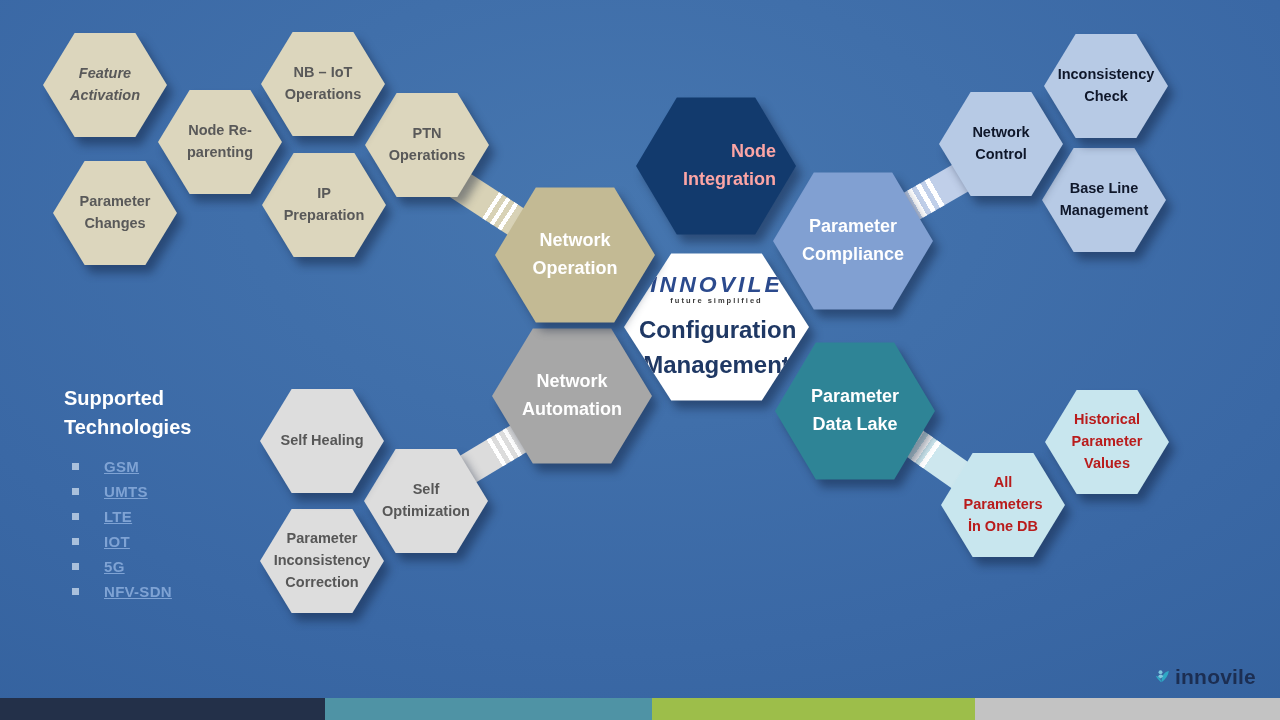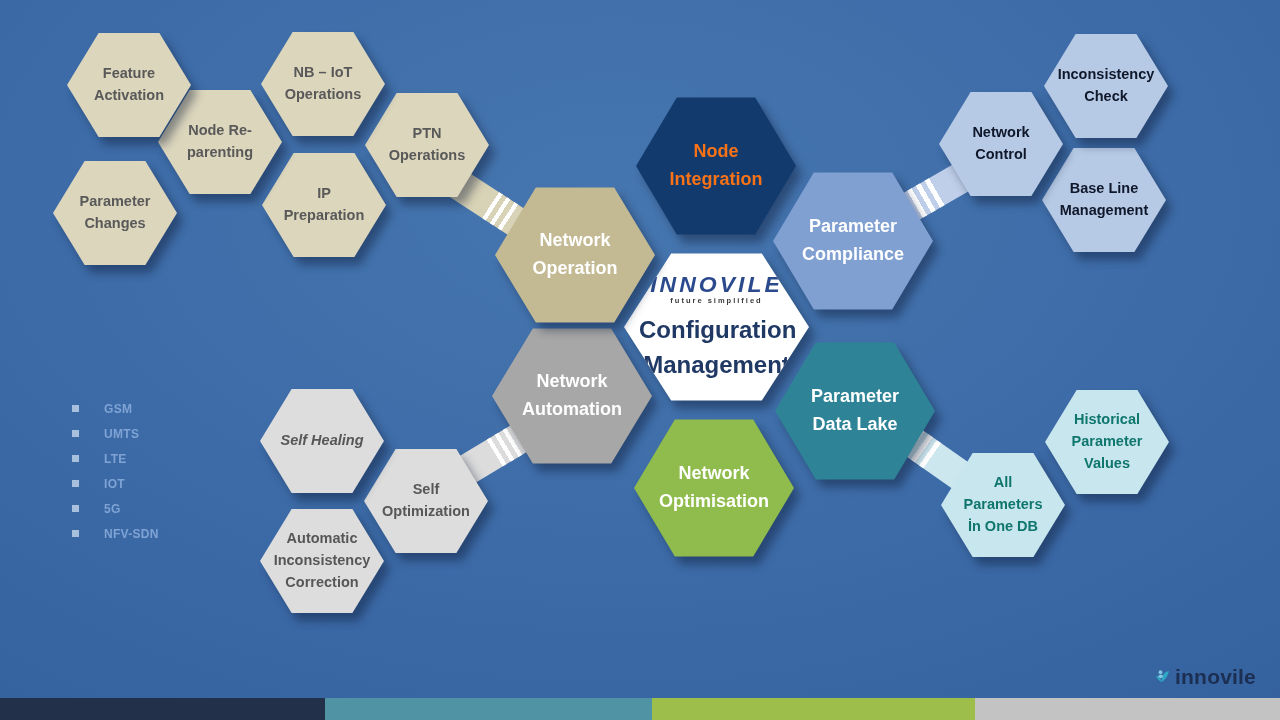--- a/index.html
+++ b/index.html
@@ -20,38 +20,38 @@
     clip-path:polygon(25.5% 1%, 74.5% 1%, 100% 50%, 74.5% 99%, 25.5% 99%, 0% 50%);
     display:flex;flex-direction:column;align-items:center;justify-content:center;
     text-align:center;font-weight:bold;
   }
   .sm .hex-in{font-size:14.5px;line-height:1.5;padding:0 16px;box-sizing:border-box;}
   .lg .hex-in{font-size:18px;line-height:1.55;padding:0 20px;box-sizing:border-box;}
 
   
   .c-tan-l  .hex-in{background:#DCD6BD;color:#595959;}
   .c-tan-d  .hex-in{background:#C3BA94;color:#FFFFFF;}
-  .c-navy   .hex-in{background:#123A6D;color:#f97316;}
+  .c-navy   .hex-in{background:#123A6D;color:#fca5a5;text-align:right;}
   .c-blue-m .hex-in{background:#81A0D2;color:#FFFFFF;}
   .c-blue-l .hex-in{background:#B7CAE5;color:#0f172a;}
   .c-gray-m .hex-in{background:#A7A7A7;color:#FFFFFF;}
   .c-gray-l .hex-in{background:#DDDDDD;color:#575757;}
   .c-green  .hex-in{background:#8FBC4C;color:#FFFFFF;}
   .c-teal   .hex-in{background:#2E8496;color:#FFFFFF;}
-  .c-cyan-l .hex-in{background:#C8E6EE;color:#0f766e;}
+  .c-cyan-l .hex-in{background:#C8E6EE;color:#b91c1c;}
   .c-white  .hex-in{background:#FFFFFF;}
 
   
-  .p-fa {left:67px;  top:32px;  width:124px;height:106px;}
+  .p-fa {left:43px;  top:32px;  width:124px;height:106px;font-style:italic;}
   .p-nr {left:158px; top:89px;  width:124px;height:106px;}
   .p-nb {left:261px; top:31px;  width:124px;height:106px;}
   .p-pc {left:53px;  top:160px; width:124px;height:106px;}
   .p-ip {left:262px; top:152px; width:124px;height:106px;}
   .p-pt {left:365px; top:92px;  width:124px;height:106px;}
-  .p-sh {left:260px; top:388px; width:124px;height:106px;font-style:italic;}
+  .p-sh {left:260px; top:388px; width:124px;height:106px;}
   .p-so {left:364px; top:448px; width:124px;height:106px;}
   .p-ai {left:260px; top:508px; width:124px;height:106px;}
   .p-vc {left:939px; top:91px;  width:124px;height:106px;}
   .p-ic {left:1044px;top:33px;  width:124px;height:106px;}
   .p-bl {left:1042px;top:147px; width:124px;height:106px;}
   .p-ap {left:941px; top:452px; width:124px;height:106px;}
   .p-hp {left:1045px;top:389px; width:124px;height:106px;}
   .p-pm {left:1045px;top:509px; width:124px;height:106px;}
   
   .p-no {left:495px; top:186px; width:160px;height:138px;}
@@ -88,21 +88,21 @@
     margin-top:8px;width:155px;font-size:24px;line-height:1.45;
     font-weight:bold;color:#1F3864;
   }
 
   
   .supported{position:absolute;left:64px;top:384px;z-index:3;}
   .supported-title{width:150px;font-size:20px;line-height:1.45;font-weight:bold;color:#FFFFFF;}
   .supported-list{list-style:none;margin:16px 0 0 8px;padding:0;}
   .supported-list li{display:flex;align-items:center;margin-bottom:8px;height:17px;}
   .sq-bullet{width:7px;height:7px;background:#A9C0DC;margin-right:25px;flex:0 0 auto;}
-  .tech-label{font-size:12px;font-weight:bold;color:#7FA3D4;letter-spacing:.3px;}
+  .tech-label{font-size:15px;font-weight:bold;color:#7FA3D4;letter-spacing:.3px;text-decoration:underline;}
 
   
   .brand-footer{position:absolute;right:24px;top:665px;display:flex;align-items:center;gap:3px;z-index:3;}
   .brand-footer .word{font-size:21px;font-weight:bold;color:#1C2E52;letter-spacing:.2px;}
   .bar{position:absolute;top:698px;height:22px;z-index:3;}
   .bar-1{left:0;width:325px;background:#233049;}
   .bar-2{left:325px;width:327px;background:#4F93A5;}
   .bar-3{left:652px;width:323px;background:#9DBE4A;}
   .bar-4{left:975px;width:305px;background:#C3C3C3;}
 </style>
@@ -119,23 +119,20 @@
   <div class="hex p-ctr c-white">
     <div class="hex-in">
       <div class="brandmark">
         <span class="logo-word">INNOVILE</span>
         <span class="logo-tag">future simplified</span>
       </div>
       <div class="center-title">Configuration Management</div>
     </div>
   </div>
 
-  <div class="hex lg p-nopt c-green">
-    <div class="hex-in">Network Optimisation</div>
-  </div>
 
   <div class="hex sm p-hp c-cyan-l">
     <div class="hex-in">Historical Parameter Values</div>
   </div>
   <div class="hex sm p-ap c-cyan-l">
     <div class="hex-in">All Parameters İn One DB</div>
   </div>
   <div class="hex lg p-pdl c-teal">
     <div class="hex-in">Parameter Data Lake</div>
   </div>
@@ -150,21 +147,21 @@
     <div class="hex-in">Network Control</div>
   </div>
   <div class="hex lg p-pcmp c-blue-m">
     <div class="hex-in">Parameter Compliance</div>
   </div>
 
   <div class="hex sm p-so c-gray-l">
     <div class="hex-in">Self Optimization</div>
   </div>
   <div class="hex sm p-ai c-gray-l">
-    <div class="hex-in">Automatic Inconsistency Correction</div>
+    <div class="hex-in">Parameter Inconsistency Correction</div>
   </div>
   <div class="hex sm p-sh c-gray-l">
     <div class="hex-in">Self Healing</div>
   </div>
   <div class="hex lg p-na c-gray-m">
     <div class="hex-in">Network Automation</div>
   </div>
 
   <div class="hex sm p-pt c-tan-l">
     <div class="hex-in">PTN Operations</div>
@@ -186,20 +183,21 @@
   </div>
   <div class="hex lg p-no c-tan-d">
     <div class="hex-in">Network Operation</div>
   </div>
 
   <div class="hex lg p-ni c-navy">
     <div class="hex-in">Node Integration</div>
   </div>
 
   <div class="supported">
+    <div class="supported-title">Supported Technologies</div>
     <ul class="supported-list">
       <li>
           <span class="sq-bullet"></span>
           <span class="tech-label">GSM</span>
         </li>
       <li>
           <span class="sq-bullet"></span>
           <span class="tech-label">UMTS</span>
         </li>
       <li>

